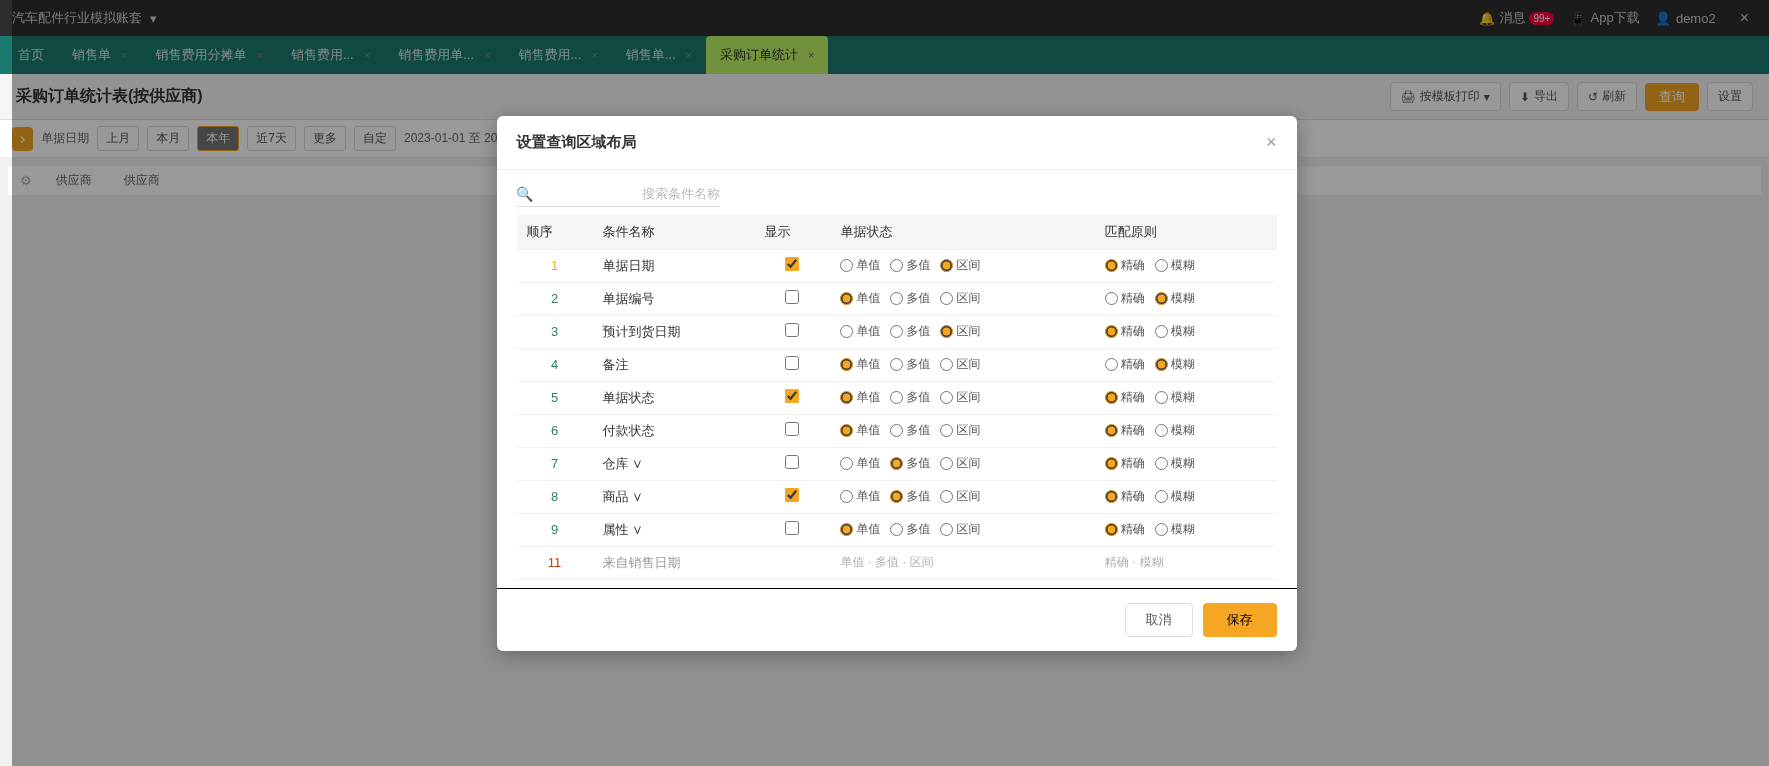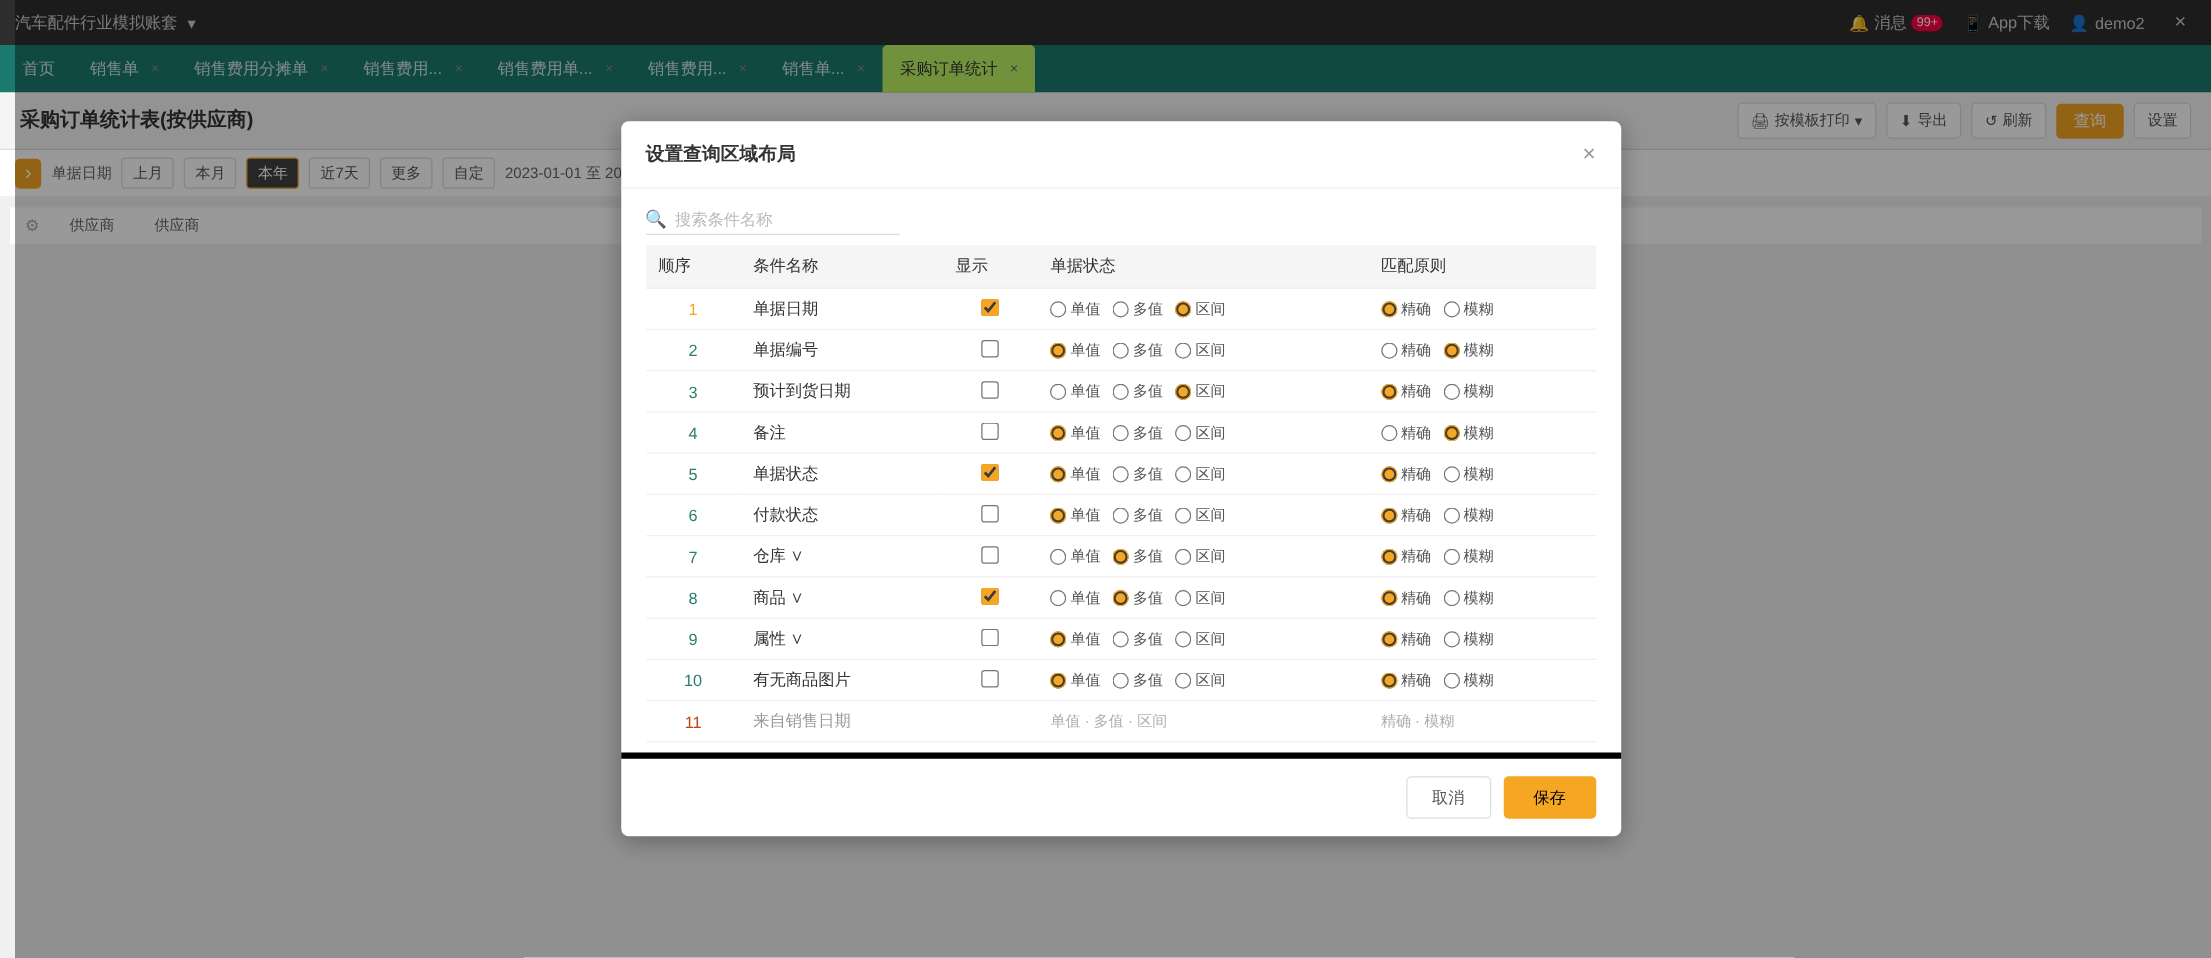--- a/index.html
+++ b/index.html
@@ -78,21 +78,21 @@
     }
     .filter-toggle {
       background: #f5a623; color: white; border: none;
       padding: 3px 8px; border-radius: 4px; cursor: pointer; font-size: 16px;
     }
     .filter-label { font-size: 12px; color: #666; }
     .filter-btn {
       padding: 3px 8px; border: 1px solid #ddd; border-radius: 3px;
       background: white; cursor: pointer; font-size: 12px; color: #555;
     }
-    .filter-btn.active { background: #404040; color: white; border-color: #f5a623; }
+    .filter-btn.active { background: #737373; color: white; border-color: #f5a623; }
     .filter-date { font-size: 12px; color: #666; }
     .filter-dots { color: #aaa; cursor: pointer; }
 
     
     .main-content {
       background: #f0f0f0;
       padding: 8px;
       height: calc(100vh - 130px);
     }
     .settings-icon { color: #aaa; cursor: pointer; }
@@ -157,21 +157,21 @@
     .search-input-wrapper {
       display: flex;
       align-items: center;
       border-bottom: 1px solid #ddd;
       padding: 4px 0;
       gap: 6px;
       min-width: 200px;
     }
     .search-input-wrapper input {
       border: none; outline: none; font-size: 13px;
-      width: 180px; color: #333;
+      width: 180px; color: #333; text-align: right;
     }
     .search-input-wrapper input::placeholder { color: #bbb; }
 
     
     .modal-table-wrapper {
       flex: 1;
       overflow-y: auto;
       padding: 8px 20px;
     }
     .modal-table {
@@ -201,21 +201,21 @@
 
     
     .cb { accent-color: #f5a623; cursor: pointer; width: 14px; height: 14px; }
 
     
     .modal-footer {
       padding: 14px 20px;
       display: flex;
       justify-content: flex-end;
       gap: 10px;
-      border-top: 5px solid #000000;
+      border-top: 1px solid #000000;
     }
     .btn-cancel {
       padding: 7px 20px; border: 1px solid #ddd; border-radius: 4px;
       background: white; cursor: pointer; font-size: 13px; color: #555;
     }
     .btn-save {
       padding: 7px 24px; border: none; border-radius: 4px;
       background: #f5a623; cursor: pointer; font-size: 13px; color: #000000;
       font-weight: 500;
     }
@@ -515,38 +515,20 @@
                 </div>
               </td>
               <td>
                 <div class="radio-group">
                   <label class="radio-label"><input type="radio" class="radio-input" name="match-8" checked="" style="">精确</label>
                   <label class="radio-label"><input type="radio" class="radio-input" name="match-8" style="">模糊</label>
                 </div>
               </td>
             </tr>
             <tr>
-              <td style="text-align: center;"><span style="color: rgb(45, 125, 110);">10</span></td>
-              <td>有无商品图片</td>
-              <td style="text-align: center;"><input type="checkbox" class="cb" style=""></td>
-              <td>
-                <div class="radio-group">
-                  <label class="radio-label"><input type="radio" class="radio-input" name="type-9" checked="" style="">单值</label>
-                  <label class="radio-label"><input type="radio" class="radio-input" name="type-9" style="">多值</label>
-                  <label class="radio-label"><input type="radio" class="radio-input" name="type-9" style="">区间</label>
-                </div>
-              </td>
-              <td>
-                <div class="radio-group">
-                  <label class="radio-label"><input type="radio" class="radio-input" name="match-9" checked="" style="">精确</label>
-                  <label class="radio-label"><input type="radio" class="radio-input" name="match-9" style="">模糊</label>
-                </div>
-              </td>
-            </tr>
-            <tr>
               <td style="text-align: center;"><span style="color: #c2410c;">11</span></td>
               <td style="opacity: 0.5;">来自销售日期</td>
               <td style="text-align: center;"></td>
               <td><span style="opacity:0.4; font-size:12px;">单值 · 多值 · 区间</span></td>
               <td><span style="opacity:0.4; font-size:12px;">精确 · 模糊</span></td>
             </tr>
           </tbody>
       </table>
     </div>
 

